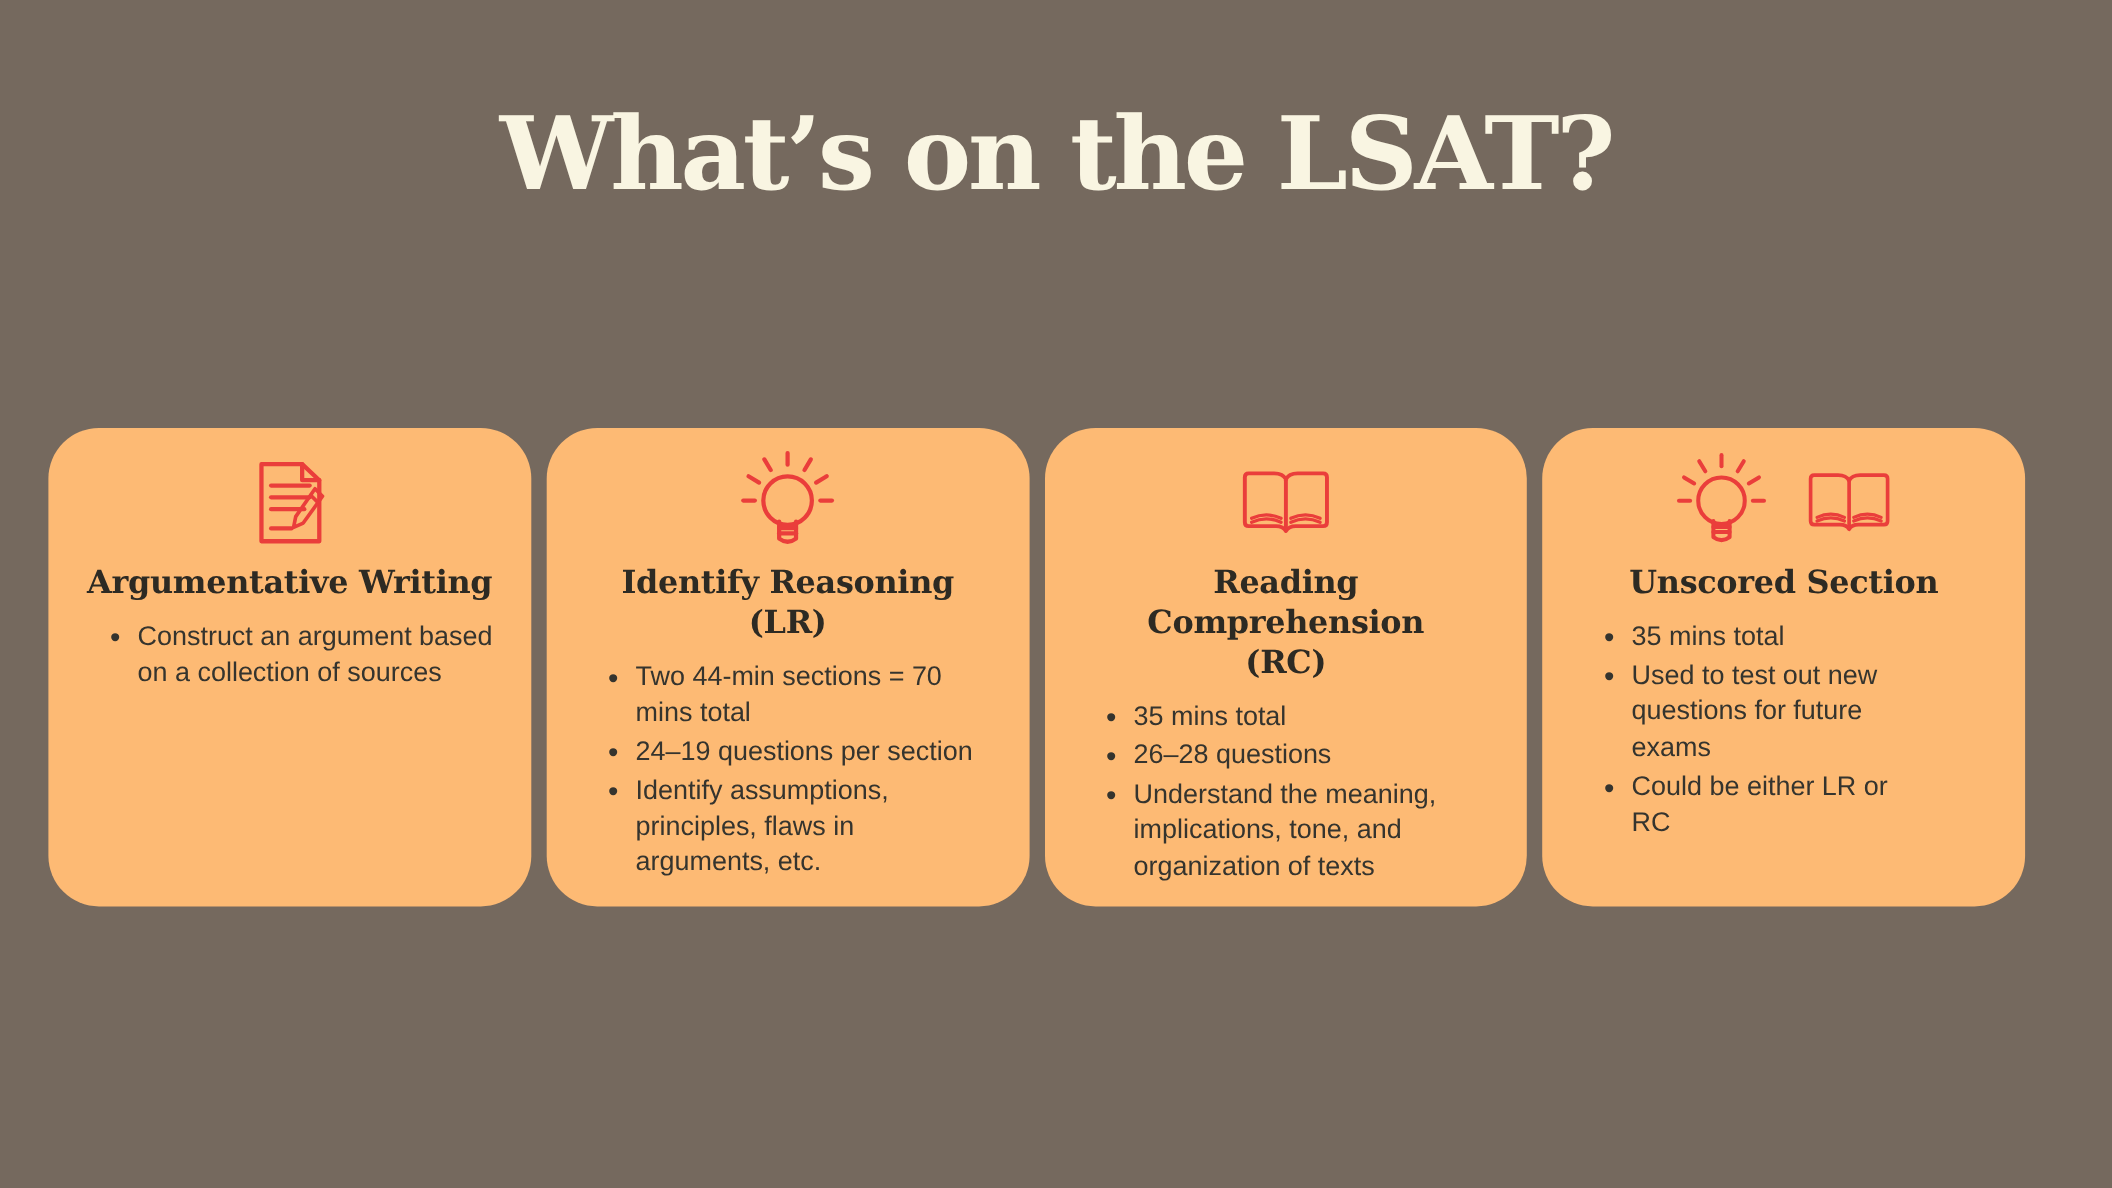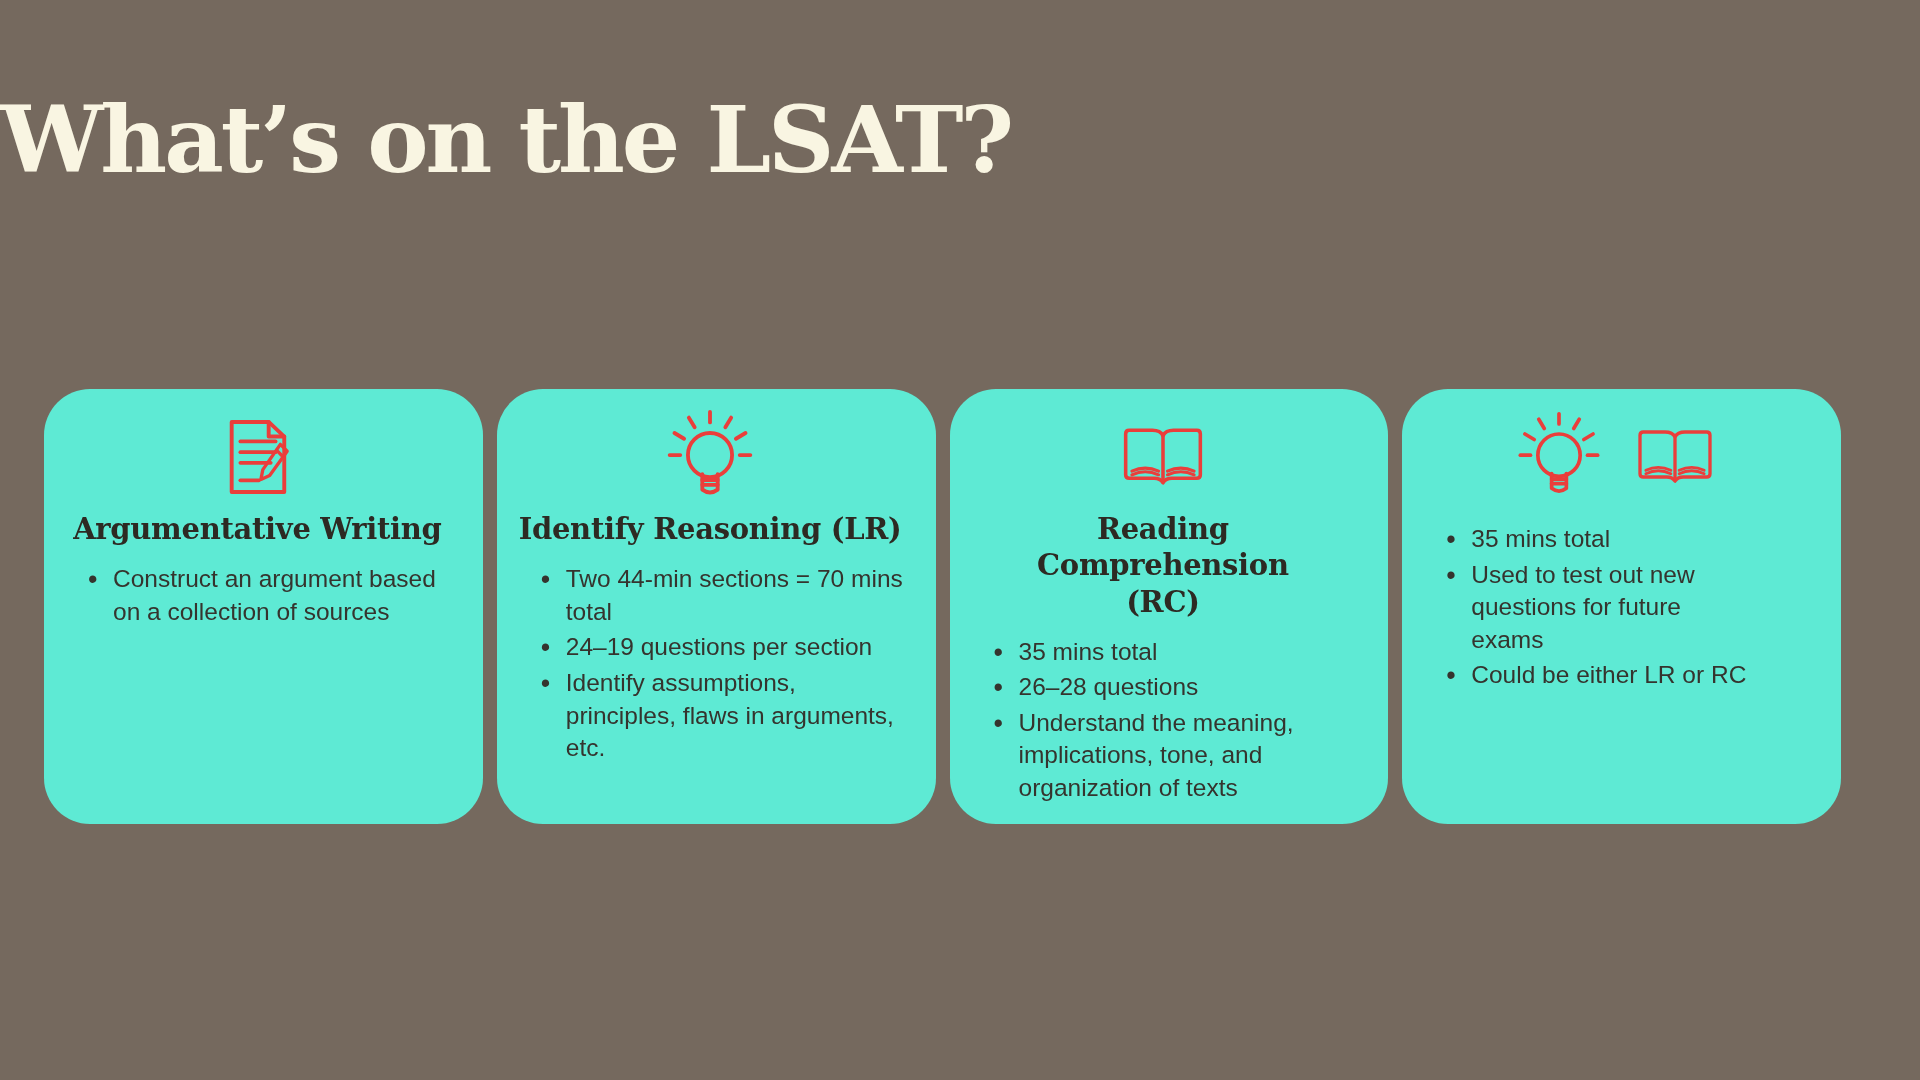--- a/index.html
+++ b/index.html
@@ -4,39 +4,39 @@
 <style>
   html,body{margin:0;padding:0;}
   body{
     width:1920px;height:1080px;
     background:#75695e;
     font-family:"Liberation Sans","DejaVu Sans",sans-serif;
     position:relative;overflow:hidden;
   }
   .page-title{
     position:absolute;top:86px;left:0;width:100%;
-    text-align:left;
+    text-align:center;
     font-family:"DejaVu Serif","Liberation Serif",serif;
     font-weight:700;
     font-size:92px;
     letter-spacing:-3px;
     color:#f9f5e2;
     margin:0;
   }
   .cards{
     position:absolute;left:44px;top:389px;width:1797px;
     display:flex;gap:14px;
   }
   .card{
     flex:1 1 0;
     height:435px;
-    background:#5eead4;
+    background:#fdba74;
     border-radius:46px;
     box-sizing:border-box;
-    padding:18px 30px 0 18px;
+    padding:18px 30px 0 30px;
   }
   .icon-row{
     height:100px;
     display:flex;align-items:center;justify-content:center;gap:26px;
   }
   .icon-row svg{display:block;}
   .card h2{
     margin:4px 0 0 0;
     text-align:center;
     font-family:"DejaVu Serif","Liberation Serif",serif;
@@ -156,20 +156,21 @@
       </svg>
       <svg width="88" height="60" viewBox="0 0 104 72">
         <path class="stroke" d="M10 10 Q10 6 14 6 H40 Q49 6 52 12 Q55 6 64 6 H90 Q94 6 94 10 V56 Q94 60 90 60 H62 Q55 60 52 65 Q49 60 42 60 H14 Q10 60 10 56 Z"></path>
         <line class="stroke" x1="52" y1="13" x2="52" y2="63"></line>
         <path class="stroke-thin" d="M17 52 Q32 45 47 52"></path>
         <path class="stroke-thin" d="M57 52 Q72 45 87 52"></path>
         <path class="stroke-thin" d="M17 56 Q32 49 47 56"></path>
         <path class="stroke-thin" d="M57 56 Q72 49 87 56"></path>
       </svg>
     </div>
+    <h2>Unscored Section</h2>
     <ul class="bullets">
       <li>35 mins total</li>
       <li>Used to test out new questions for future exams</li>
       <li>Could be either LR or RC</li>
     </ul>
   </section>
 
 </div>
 
 </body></html>

